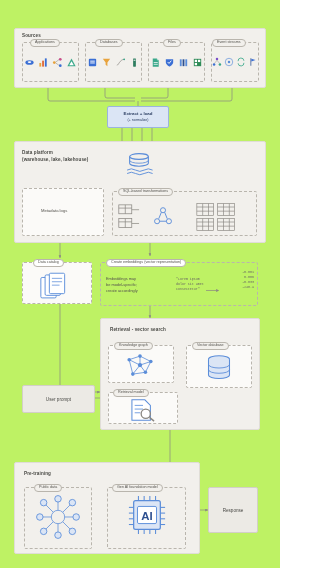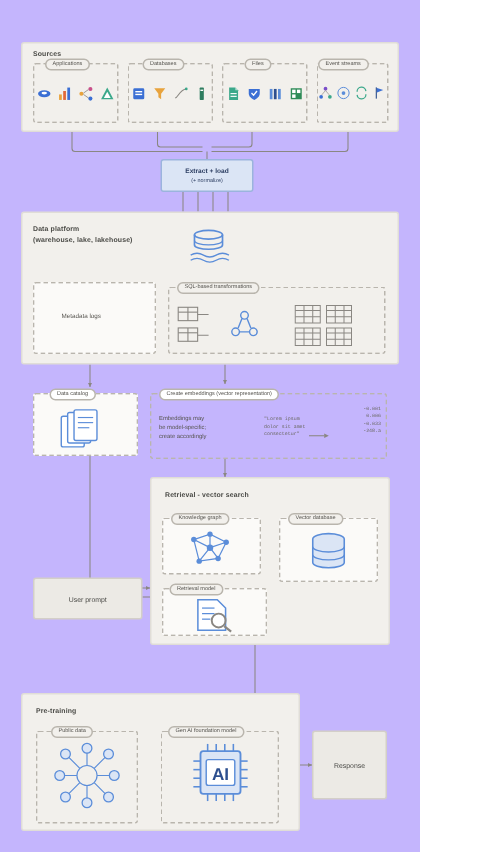--- a/index.html
+++ b/index.html
@@ -2,21 +2,21 @@
 <html><head>
 <meta charset="utf-8">
 <style>
   * { box-sizing: border-box; margin: 0; padding: 0; }
   html, body {
     width: 280px; height: 568px;
     background: #ffffff;
     font-family: "Liberation Sans", sans-serif;
     overflow: hidden;
   }
-  #canvas { position: relative; width: 280px; height: 568px; background: #c4b5fd; }
+  #canvas { position: relative; width: 280px; height: 568px; background: #bef264; }
 
   .group {
     position: absolute;
     background: #f2f0ec;
     border: 1px solid #e0ddd7;
     border-radius: 2px;
   }
   .group-title {
     position: absolute;
     font-size: 4.6px;

